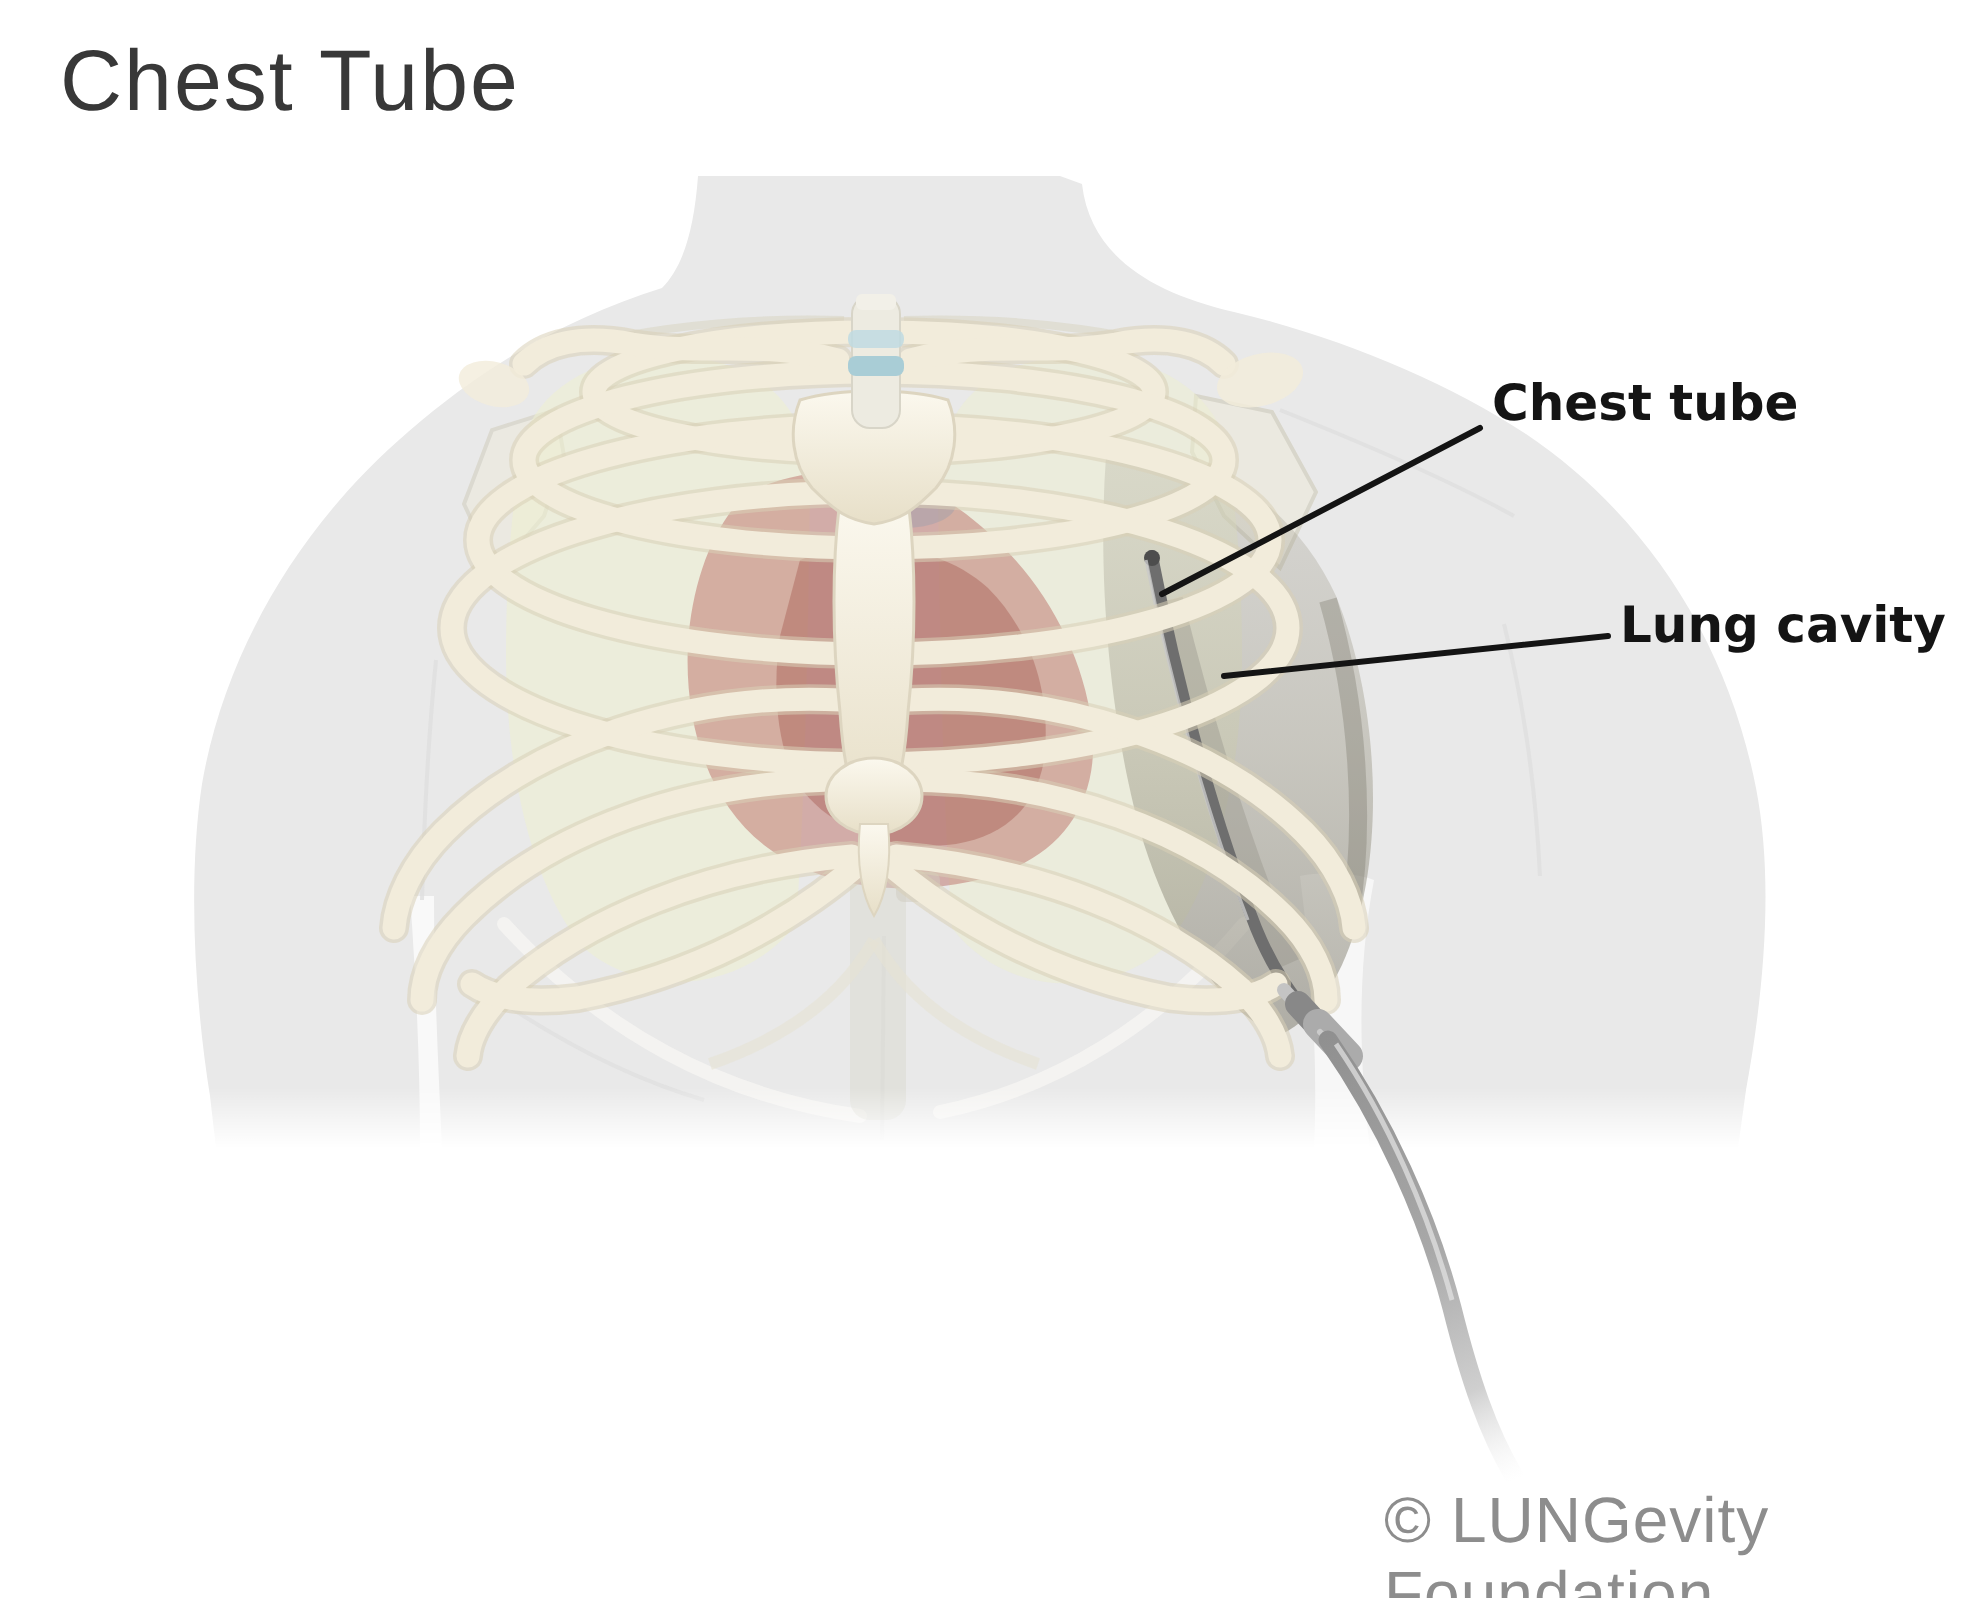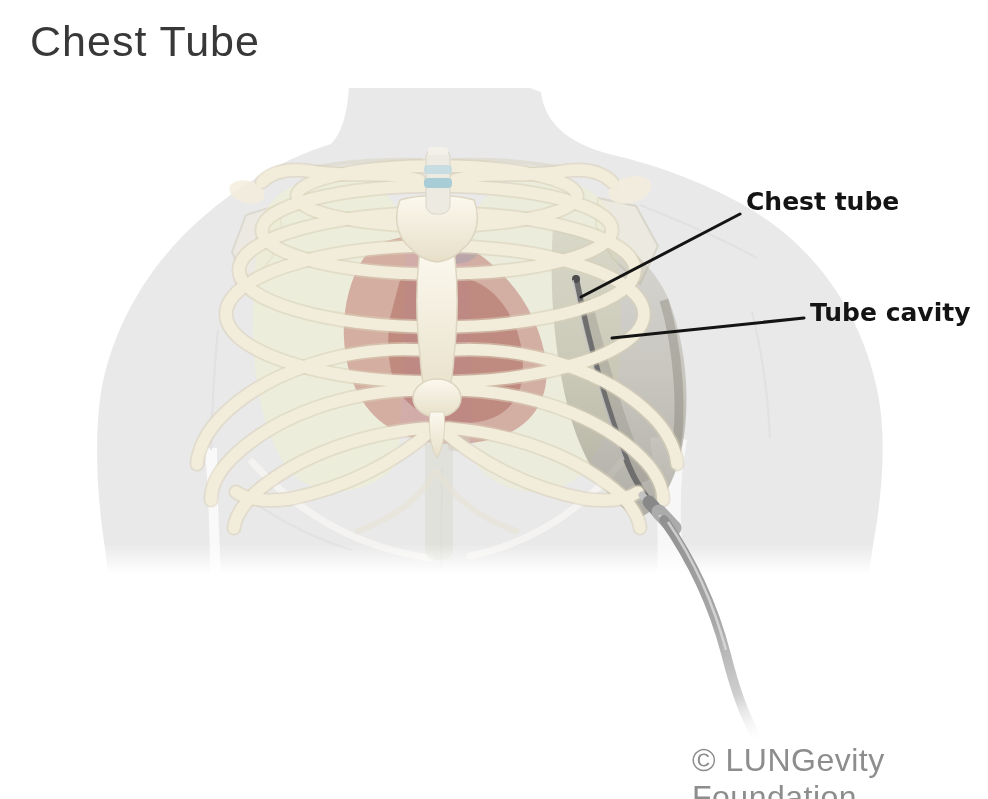--- a/index.html
+++ b/index.html
@@ -204,17 +204,17 @@
 
     <line class="anno-line" x1="740" y1="214" x2="581" y2="297"></line>
     <line class="anno-line" x1="804" y1="318" x2="612" y2="338"></line>
   </svg>
 
   <h1 class="page-title">Chest Tube</h1>
 
   <div class="anno anno-chest-tube">Chest tube</div>
 
   <div class="anno anno-lung">
-    <span>Tube cavity</span>
+    <span>Lung cavity</span>
   </div>
 
   <div class="credit">© LUNGevity Foundation</div>
 </div>
 
 </body></html>

